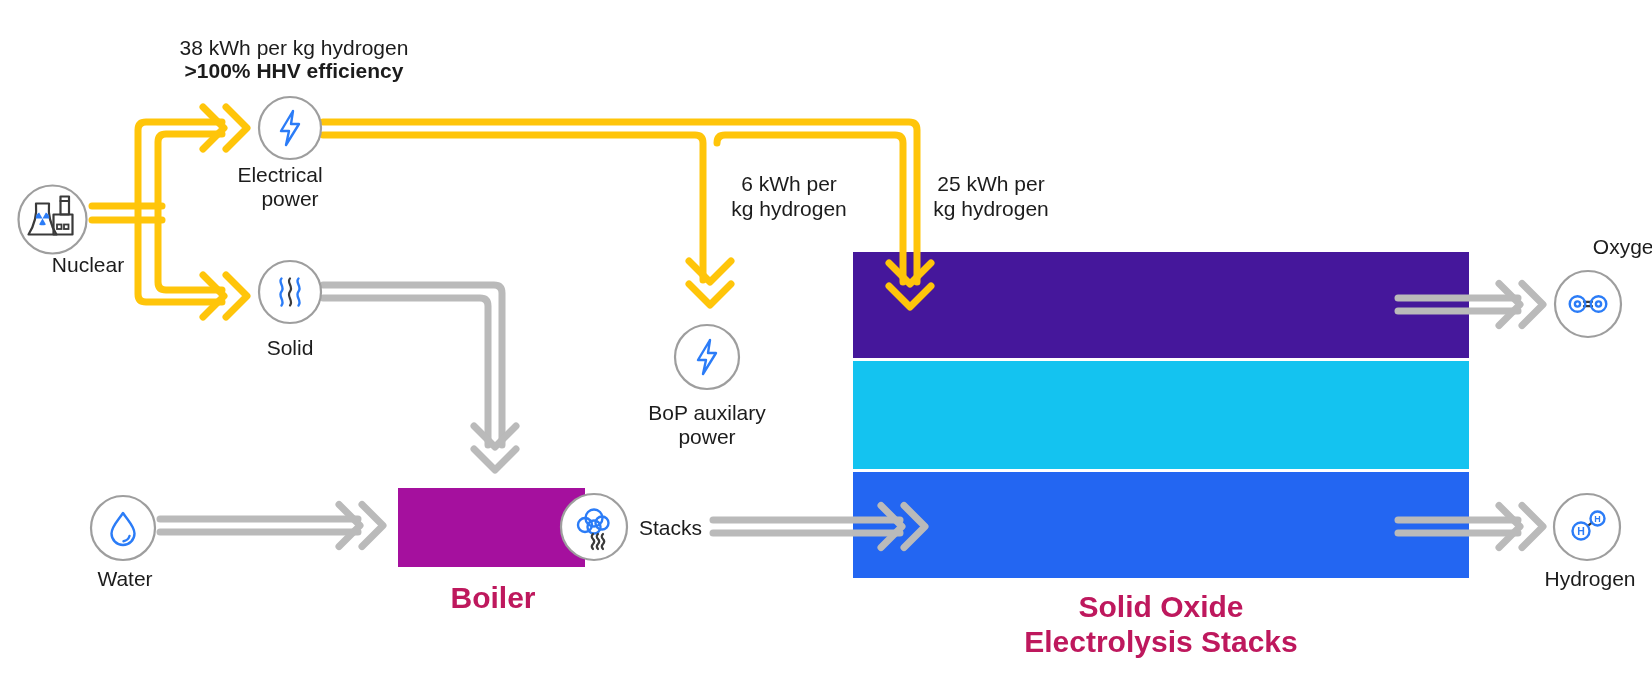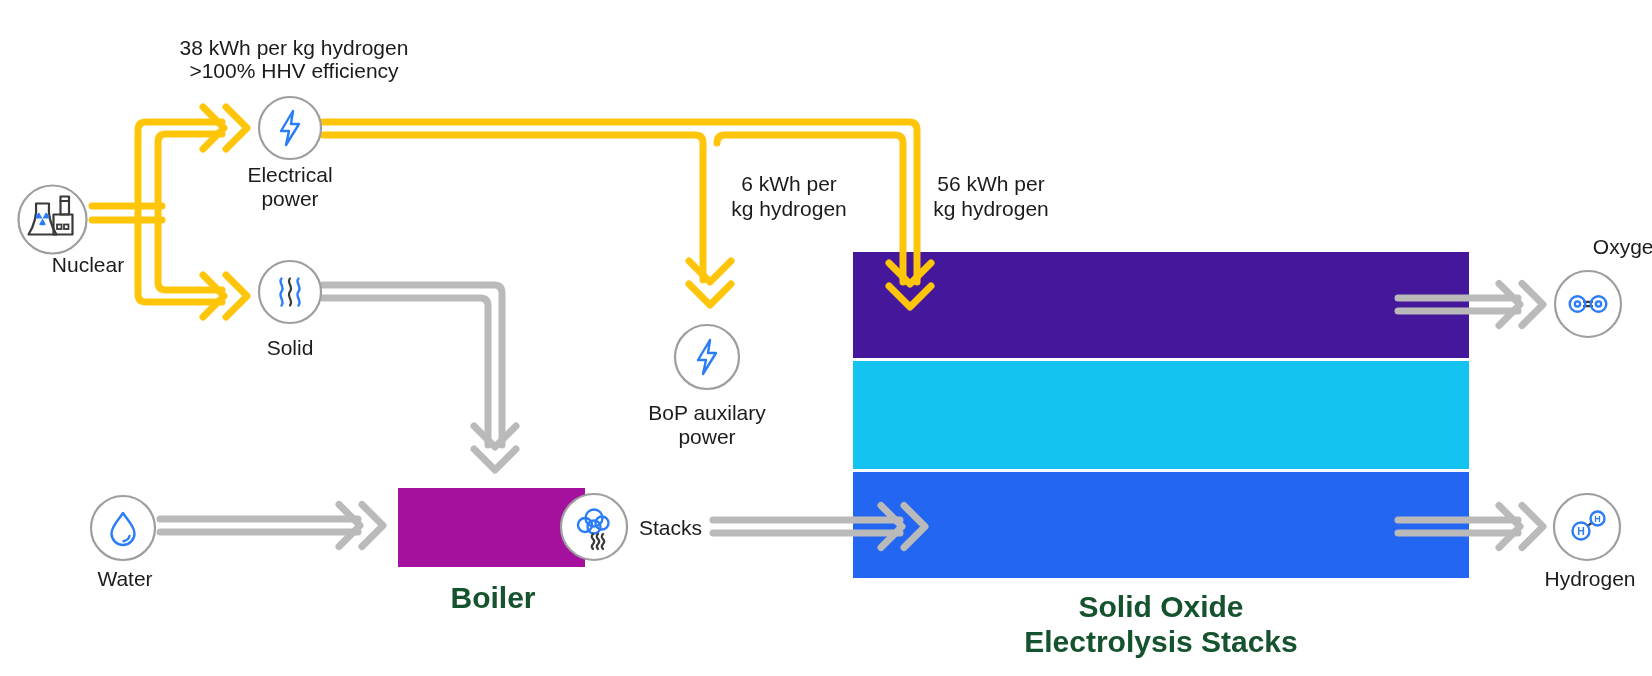--- a/index.html
+++ b/index.html
@@ -21,21 +21,21 @@
     white-space: nowrap;
     text-align: left;
   }
   .lbl-left { transform: none; }
   .ttl {
     position: absolute;
     transform: translateX(-50%);
     font-size: 30px;
     line-height: 34px;
     font-weight: bold;
-    color: #14532d;
+    color: #be185d;
     white-space: nowrap;
     text-align: right;
   }
   .yline { fill:none; stroke:#FFC50A; stroke-width:7; stroke-linecap:round; stroke-linejoin:round; }
   .gline { fill:none; stroke:#BABABA; stroke-width:7; stroke-linecap:round; stroke-linejoin:round; }
   .node-circle { fill:#ffffff; stroke:#9E9E9E; stroke-width:2.2; }
   .icon-blue { fill:none; stroke:#2B7CF7; stroke-width:2.4; stroke-linecap:round; stroke-linejoin:round; }
   .icon-dark { fill:none; stroke:#3A3A3A; stroke-width:2.2; stroke-linecap:round; stroke-linejoin:round; }
   .h-letter { font-family:"Liberation Sans", sans-serif; font-weight:bold; fill:#2B7CF7; text-anchor:middle; }
 </style>
@@ -193,37 +193,37 @@
         <path class="icon-dark" stroke-width="2" d="M 0.8 -1.1 L 4.9 -4.3"></path>
         <circle class="icon-blue" fill="#ffffff" cx="-6" cy="4" r="8.5"></circle>
         <circle class="icon-blue" stroke-width="2.2" fill="#ffffff" cx="10.5" cy="-8.5" r="7"></circle>
         <text class="h-letter" x="-6" y="7.8" font-size="10.5">H</text>
         <text class="h-letter" x="10.5" y="-5.4" font-size="9">H</text>
       </g>
     </g>
   </svg>
 
   <div class="lbl" style="left:294px; top:36px;">38 kWh per kg hydrogen</div>
-  <div class="lbl" style="left:294px; top:59px;">&gt;100% HHV efficiency</div>
-
-  <div class="lbl" style="left:290px; top:163px;">Electrical</div>
+  <div class="lbl" style="left:294px; top:59px;font-weight:bold;">&gt;100% HHV efficiency</div>
+
+  <div class="lbl" style="left:280px; top:163px;">Electrical</div>
   <div class="lbl" style="left:290px; top:187px;">power</div>
 
   <div class="lbl" style="left:52px;  top:253px;margin-left:36px;">Nuclear</div>
   <div class="lbl" style="left:290px; top:336px;">Solid</div>
   <div class="lbl" style="left:125px; top:567px;">Water</div>
   <div class="lbl lbl-left" style="left:639px; top:516px;">Stacks</div>
 
   <div class="lbl" style="left:707px; top:401px;">BoP auxilary</div>
   <div class="lbl" style="left:707px; top:425px;">power</div>
 
   <div class="lbl" style="left:789px; top:172px;">6 kWh per</div>
   <div class="lbl" style="left:789px; top:197px;">kg hydrogen</div>
 
-  <div class="lbl" style="left:991px; top:172px;">56 kWh per</div>
+  <div class="lbl" style="left:991px; top:172px;">25 kWh per</div>
   <div class="lbl" style="left:991px; top:197px;">kg hydrogen</div>
 
   <div class="lbl" style="left:1589px; top:235px;margin-left:40px;">Oxygen</div>
   <div class="lbl" style="left:1590px; top:567px;">Hydrogen</div>
 
   <div class="ttl" style="left:493px;  top:581px;">Boiler</div>
   <div class="ttl" style="left:1161px; top:625px;">Electrolysis Stacks</div>
   <div class="ttl" style="left:1161px; top:590px;">Solid Oxide</div>
 
 </div>

